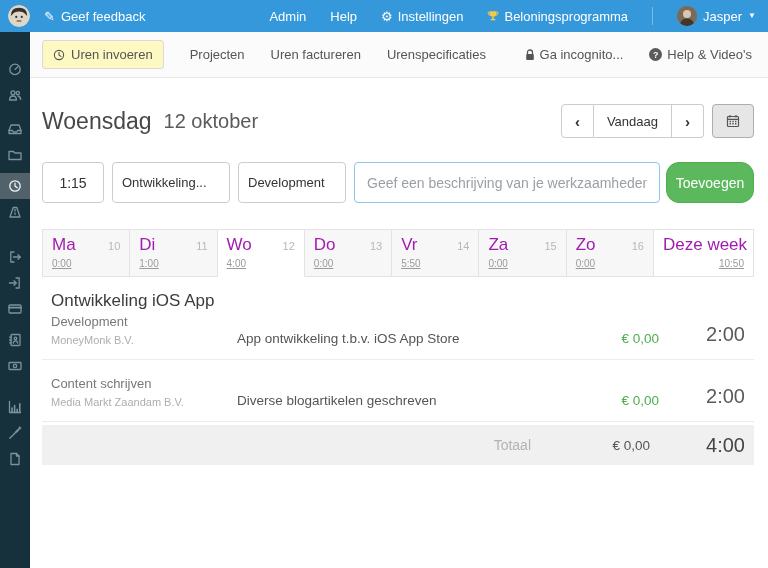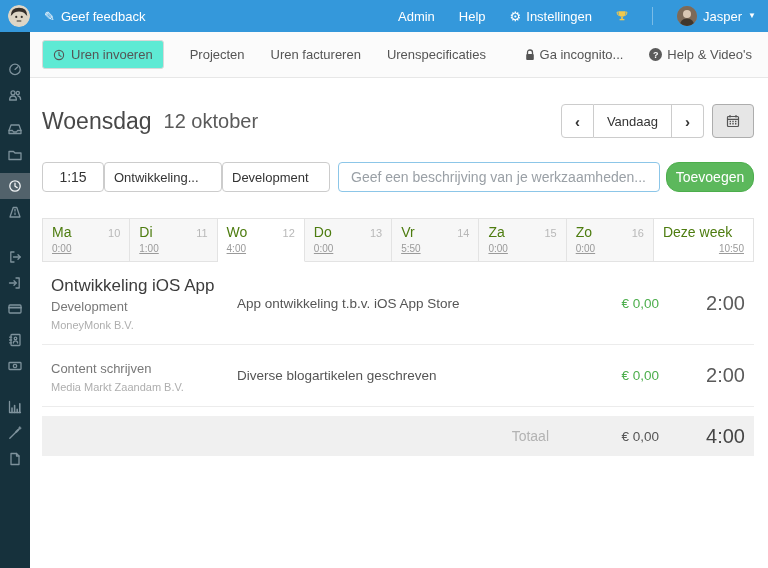--- a/index.html
+++ b/index.html
@@ -25,21 +25,21 @@
   .side-item svg { stroke:#7e929c; fill:none; stroke-width:1.3; stroke-linecap:round; stroke-linejoin:round; }
   .side-item.active { background:#52626b; }
   .side-item.active svg { stroke:#f2f5f6; }
   .mt-xs { margin-top:5px; } .mt-sm { margin-top:8px; } .mt-md { margin-top:15px; } .mt-lg { margin-top:19px; }
 
   .main { flex:1; background:#fff; }
 
   
   .subnav { height:46px; background:#fbfbfb; border-bottom:1px solid #e7e7e7;
     display:flex; align-items:center; padding:0 16px 0 12px; font-size:13px; color:#555; }
-  .tab-pill { display:flex; align-items:center; gap:6px; background:#5eead4;
+  .tab-pill { display:flex; align-items:center; gap:6px; background:#fef9c3;
     border:1px solid #d9d9d9; border-radius:3px; padding:6px 10px; cursor:pointer; color:#555; }
   .subnav-tab { margin-left:26px; cursor:pointer; }
   .subnav-right { margin-left:auto; display:flex; align-items:flex-end; gap:26px; }
   .subnav-right .top-link { color:#555; }
   .q-icon { width:13px; height:13px; border-radius:50%; background:#5a5a5a; color:#fbfbfb;
     font-size:9px; font-weight:bold; display:flex; align-items:center; justify-content:center; }
 
   
   .container { padding:0 14px 0 12px; }
 
@@ -52,63 +52,63 @@
     font-size:13px; padding:0 13px; cursor:pointer; font-family:inherit; }
   .btn.prev { border-radius:4px 0 0 4px; font-size:15px; font-weight:bold; }
   .btn.next { border-radius:0 4px 4px 0; font-size:15px; font-weight:bold; border-left:none; }
   .btn.today { border-left:none; }
   .btn-cal { margin-left:8px; width:42px; height:34px; background:#e6e6e6;
     border:1px solid #adadad; border-radius:4px; display:flex; align-items:center;
     justify-content:center; cursor:pointer; }
   .btn-cal svg { stroke:#555; fill:none; stroke-width:1.2; }
 
   
-  .entry-form { display:flex; margin-top:24px; height:30px; }
+  .entry-form { display:flex; margin-top:24px; height:41px; }
   .time-input { width:62px; border:1px solid #ccc; border-radius:4px; text-align:center;
     font-size:14px; color:#333; font-family:inherit; }
-  .select { border:1px solid #ccc; border-radius:4px; background:#fff;
+  .select { border:1px solid #ccc; border-radius:4px; margin-left:8px; background:#fff;
     display:flex; align-items:center; justify-content:space-between; padding:0 9px;
     font-size:13px; color:#333; cursor:pointer;gap:36px; }
   .select.project { width:118px; }
   .select.task { width:108px; }
   .select .caret { color:#888; }
   .desc-input { flex:1; margin-left:8px; border:1px solid #8cc6e8; border-radius:4px;
     padding:0 12px; font-size:14px; color:#333; font-family:inherit; outline:none; }
   .desc-input::placeholder { color:#9aa0a6; }
   .add-btn { width:88px; margin-left:6px; background:#5cb85c; border:1px solid #4cae4c;
     border-radius:13px; color:#fff; font-size:14px; cursor:pointer; font-family:inherit; }
 
   
   .week-tabs { display:flex; margin-top:26px; }
   .day { flex:1; background:#f7f7f7; border:1px solid #e3e3e3; border-left:none;
     padding:5px 9px 7px; cursor:pointer; }
   .day:first-child { border-left:1px solid #e3e3e3; }
   .day-top { display:flex; justify-content:space-between; align-items:baseline; }
-  .day-name { font-size:14px; color:#4d7c0f; }
+  .day-name { font-size:17px; color:#a21caf; }
   .day-num { font-size:11px; color:#b8b8b8; }
   .day-hours { font-size:10px; color:#9a9a9a; margin-top:3px;text-decoration:underline; }
   .day.active { background:#fff; border-bottom-color:#fff; }
   .week-summary { width:100px; flex:0 0 auto; background:#fff; border:1px solid #e3e3e3;
     border-left:none; padding:5px 9px 7px; cursor:pointer; }
   .week-summary .day-name { white-space:nowrap; }
   .week-summary .day-hours { text-align:right; }
 
   
-  .entry-row { display:flex; align-items:center; padding:13px 9px; border-bottom:1px solid #ececec; }
+  .entry-row { display:flex; align-items:flex-end; padding:13px 9px; border-bottom:1px solid #ececec; }
   .e-main { width:182px; flex:0 0 auto; }
   .e-title { font-size:17px; color:#3c3c3c; line-height:1.25; }
   .e-task { font-size:13px; color:#787878; margin-top:3px; }
   .e-client { font-size:11px; color:#aeaeae; margin-top:5px; }
   .e-desc { flex:1; font-size:13.5px; color:#555; padding-left:4px; }
   .e-amount { width:110px; flex:0 0 auto; text-align:right; font-size:13.5px; color:#4cae4c; }
   .e-time { width:86px; flex:0 0 auto; text-align:right; font-size:20px; color:#5a5a5a; }
 
   
   .total-row { display:flex; align-items:center; background:#f0f0f0; height:40px;
-    margin-top:9px; padding:0 9px; }
+    margin-top:3px; padding:0 9px;gap:9px; }
   .t-label { flex:1; text-align:right; font-size:14px; color:#b3b3b3; }
   .t-amount { width:110px; flex:0 0 auto; text-align:right; font-size:13.5px; color:#555; }
   .t-time { width:86px; flex:0 0 auto; text-align:right; font-size:20px; color:#444; }
 </style>
 </head>
 <body>
 
 <header class="topbar">
   <div class="logo">
     <svg viewBox="0 0 24 24" width="22" height="22">
@@ -130,20 +130,21 @@
       <span>⚙</span>
       <span>Instellingen</span>
     </span>
     <span class="top-link">
       <svg width="12" height="12" viewBox="0 0 14 14">
         <path d="M3,1.5 H11 V4.5 Q11,8 7,8 Q3,8 3,4.5 Z" fill="#f2c94c"></path>
         <path d="M3,2.5 H1.2 Q1.2,6 3.6,6.4 M11,2.5 H12.8 Q12.8,6 10.4,6.4" stroke="#f2c94c" stroke-width="1.1" fill="none"></path>
         <rect x="6" y="8" width="2" height="2.4" fill="#f2c94c"></rect>
         <rect x="4.2" y="10.4" width="5.6" height="1.6" fill="#f2c94c"></rect>
       </svg>
+      <span>Beloningsprogramma</span>
     </span>
     <span class="top-divider"></span>
     <span class="user-chip">
       <span class="avatar">
         <svg viewBox="0 0 20 20" width="20" height="20">
           <rect width="20" height="20" fill="#7c6a58"></rect>
           <circle cx="10" cy="8" r="4" fill="#d9c7b3"></circle>
           <path d="M3,20 Q3,12.5 10,12.5 Q17,12.5 17,20 Z" fill="#40362c"></path>
         </svg>
       </span>

